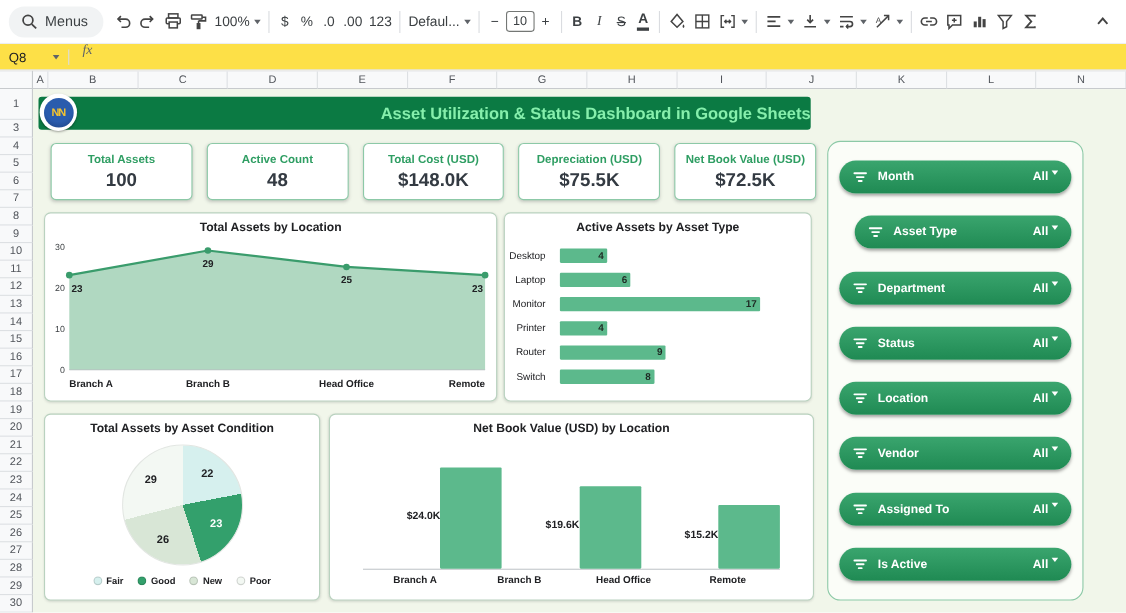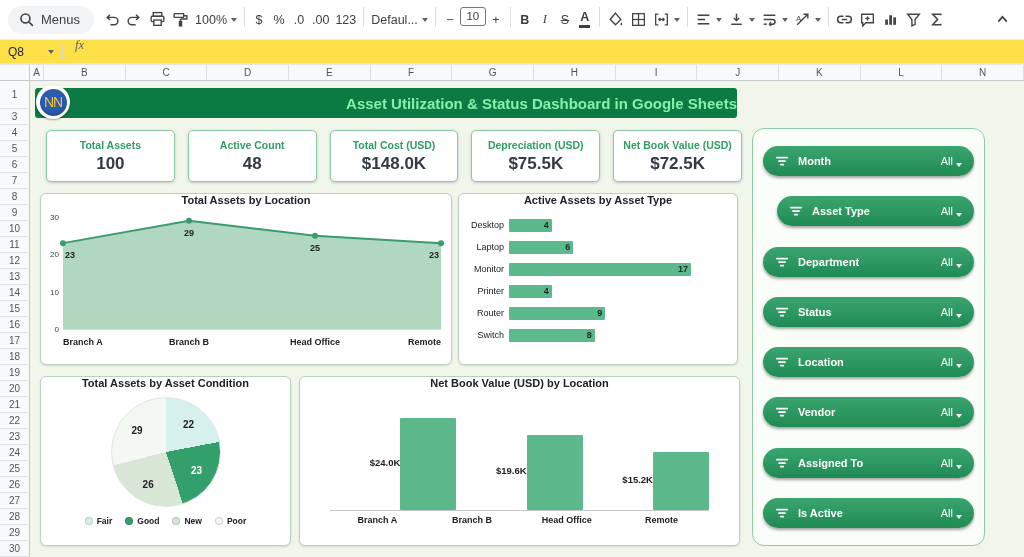--- a/index.html
+++ b/index.html
@@ -5,21 +5,21 @@
   *{box-sizing:border-box;margin:0;padding:0}
   html,body{width:1024px;height:557px;overflow:hidden;background:#fff;
     font-family:"Liberation Sans","DejaVu Sans",sans-serif;}
   .app{position:relative;width:1024px;height:557px;background:#fff}
 
   
   .toolbar{position:absolute;top:0;left:0;width:100%;height:40px;background:#fff;
     display:flex;align-items:center;padding:0 8px;border-bottom:1px solid #eceef1;overflow:hidden}
   .menus-pill{display:flex;align-items:center;gap:6px;background:#f1f3f4;border-radius:16px;
     height:28px;padding:0 14px 0 10px;font-size:13px;color:#3c4043;margin-right:6px;flex:0 0 auto}
-  .tb-items{display:flex;flex:1;min-width:0;overflow:hidden}
+  .tb-items{display:flex;align-items:center;flex:1;min-width:0;overflow:hidden}
   .tb-btn{display:flex;align-items:center;justify-content:center;height:26px;min-width:20px;
     padding:0 3px;border-radius:4px;font-size:12.5px;color:#3c4043;white-space:nowrap;flex:0 0 auto}
   .tb-divider{width:1px;height:20px;background:#dadce0;margin:0 4px;flex:0 0 auto}
   .icn{width:17px;height:17px;display:inline-flex;align-items:center;justify-content:center}
   .icn svg{width:100%;height:100%}
   .caret{width:0;height:0;border-left:3.5px solid transparent;border-right:3.5px solid transparent;
     border-top:4px solid #5f6368;margin-left:4px;display:inline-block}
   .caret-white{border-top-color:#fff;margin-left:3px}
   .tb-box{border:1px solid #747775;border-radius:3px;height:19px;min-width:26px;font-size:11.5px}
   .tb-bold{font-weight:bold}
@@ -50,44 +50,44 @@
   .row-h{flex:0 0 16px;height:16px;border-bottom:1px solid #dde0e3;border-right:1px solid #c7cacd;
     font-size:10px;color:#50545a;display:flex;align-items:center;justify-content:center}
   .row-1{flex:0 0 28px;height:28px}
 
   
   .sheet{position:absolute;top:81px;left:30px;width:994px;height:476px;background:#f1f6ea;overflow:hidden}
   .banner{position:absolute;left:5px;top:7px;width:702px;height:30px;background:#0b7a43;border-radius:3px;
     display:flex;align-items:center;justify-content:flex-end;color:#86efac;font-weight:bold;font-size:15px}
   .logo{position:absolute;left:6px;top:4px;width:34px;height:34px;border-radius:50%;background:#fff;
     display:flex;align-items:center;justify-content:center;box-shadow:0 1px 2px rgba(0,0,0,.35);z-index:3}
-  .logo-inner{width:27px;height:27px;border-radius:50%;color:#f4c430;font-size:14px;font-weight:normal;
+  .logo-inner{width:27px;height:27px;border-radius:50%;color:#f4c430;font-size:10px;font-weight:bold;
     display:flex;align-items:center;justify-content:center;letter-spacing:-1px;
     background:radial-gradient(circle at 50% 35%, #2a5cad 0 55%, #1b3f7e 100%)}
 
   .kpi-row{position:absolute;left:16px;top:49px;width:696px;height:52px;display:flex;gap:13px}
   .kpi-card{flex:1;background:#fff;border:1.5px solid #8cc9a7;border-radius:5px;
     box-shadow:0 1px 3px rgba(60,64,67,.25);display:flex;flex-direction:column;align-items:center;
     justify-content:center;gap:3px;min-width:0}
   .kpi-label{font-size:10.5px;font-weight:bold;color:#2f9e63;white-space:nowrap}
   .kpi-value{font-size:17px;font-weight:bold;color:#333a42}
 
   .card{position:absolute;background:#fff;border:1px solid #b9d2bf;border-radius:6px;
     box-shadow:0 1px 2px rgba(60,64,67,.15);overflow:hidden}
-  .chart-title{text-align:center;font-size:11px;font-weight:bold;color:#202124;}
+  .chart-title{text-align:center;font-size:11px;font-weight:bold;color:#202124;margin-top:7px}
   .area-card{left:10px;top:112px;width:412px;height:172px}
   .hbar-card{left:428px;top:112px;width:280px;height:172px}
   .pie-card{left:10px;top:295px;width:251px;height:170px}
   .vbar-card{left:269px;top:295px;width:441px;height:170px}
 
   #area-plot{margin-top:1px;padding:0 4px}
 
   #hbar-plot{margin-top:8px;padding:0 8px 0 4px}
   .hbar-row{display:flex;align-items:center;height:22px}
-  .hbar-label{width:46px;text-align:right;font-size:9px;color:#202124;padding-right:5px;white-space:nowrap}
+  .hbar-label{width:46px;text-align:right;font-size:9px;color:#202124;padding-right:13px;white-space:nowrap}
   .hbar-track{flex:1;height:13px}
   .hbar-bar{height:13px;border-radius:1px;display:flex;align-items:center;justify-content:flex-end}
   .hbar-val{font-size:9px;font-weight:bold;color:#1f2a24;padding-right:3px}
 
   .pie-wrap{position:relative;width:110px;height:110px;margin:8px auto 0}
   #pie{width:110px;height:110px;border-radius:50%;border:1px solid #e2e6e2}
   .pie-label{position:absolute;transform:translate(-50%,-50%);font-size:10px;font-weight:bold}
   .legend{display:flex;justify-content:center;gap:13px;margin-top:9px}
   .legend-item{display:flex;align-items:center;gap:4px}
   .legend-dot{width:8px;height:8px;border-radius:50%;border:1px solid rgba(0,0,0,.15)}
@@ -101,21 +101,21 @@
   #vbar-cats{display:flex;margin:4px 30px 0}
   .vbar-cat{flex:1;text-align:center;font-size:9px;font-weight:bold;color:#202124}
 
   .filters-panel{position:absolute;left:722px;top:47px;width:233px;height:418px;background:#fbfdf8;
     border:1.5px solid #8cc9a7;border-radius:12px;display:flex;flex-direction:column;
     justify-content:space-between;padding:17px 10px}
   .filter-pill{height:30px;border-radius:15px;box-shadow:0 2px 3px rgba(0,0,0,.35);
     display:flex;align-items:center;padding:0 12px;color:#fff}
   .filter-pill .icn{width:14px;height:14px;flex:0 0 auto}
   .pill-label{font-size:11px;font-weight:bold;margin-left:9px;white-space:nowrap}
-  .pill-value{margin-left:auto;display:flex;align-items:flex-end;font-size:11px;font-weight:normal}
+  .pill-value{margin-left:auto;display:flex;align-items:flex-start;font-size:11px;font-weight:bold}
 </style>
 </head>
 <body>
 
 <div class="app">
 
   <div class="toolbar">
     <div class="menus-pill">
       <span class="icn" id="menus-search-icon">
           <svg viewBox="0 0 16 16">

